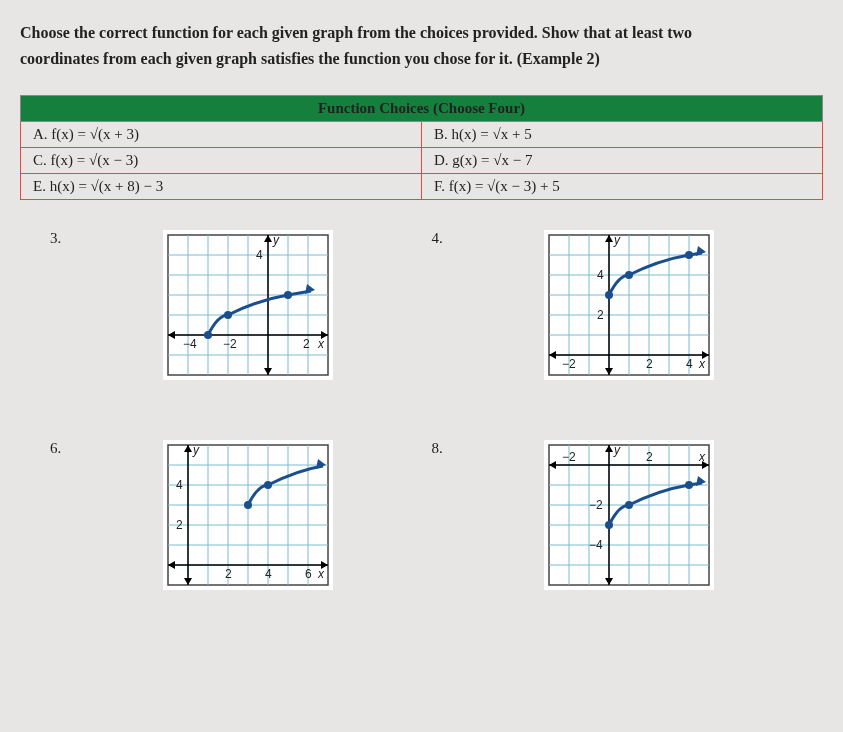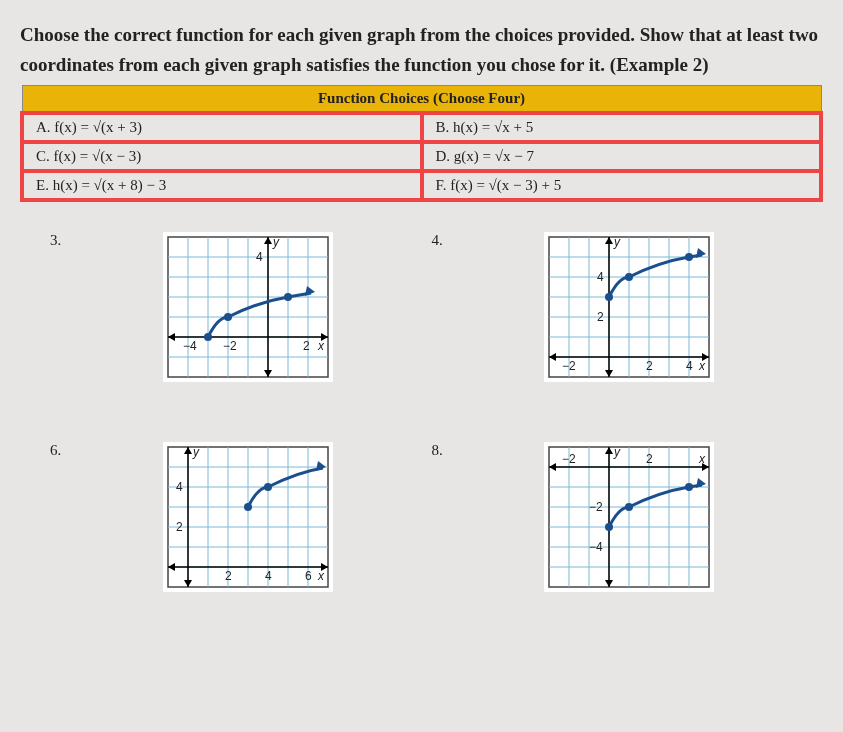--- a/index.html
+++ b/index.html
@@ -4,40 +4,40 @@
 <style>
 body {
   margin: 0;
   padding: 20px;
   font-family: Georgia, 'Times New Roman', serif;
   background: #e8e6e4;
   color: #222;
   width: 803px;
 }
 .instructions {
-  font-size: 19px;
+  font-size: 16px;
   font-weight: bold;
   line-height: 1.6;
-  margin-bottom: 4px;
+  margin-bottom: 24px;
   font-family: Liberation Serif, serif;
 }
 .choices-table {
   border-collapse: collapse;
   width: 100%;
   margin-bottom: 20px;
 }
 .choices-table th {
   border: 1px solid #888;
   padding: 4px 8px;
   font-weight: bold;
   font-size: 15px;
-  background: #eab308;
+  background: #15803d;
 }
 .choices-table td {
-  border: 4px solid #ef4444;
+  border: 1px solid #ef4444;
   padding: 4px 12px;
   font-size: 15px;
   width: 50%;
 }
 .problems {
   display: grid;
   grid-template-columns: 1fr 1fr;
   gap: 60px 20px;
   padding: 10px 30px;
 }

